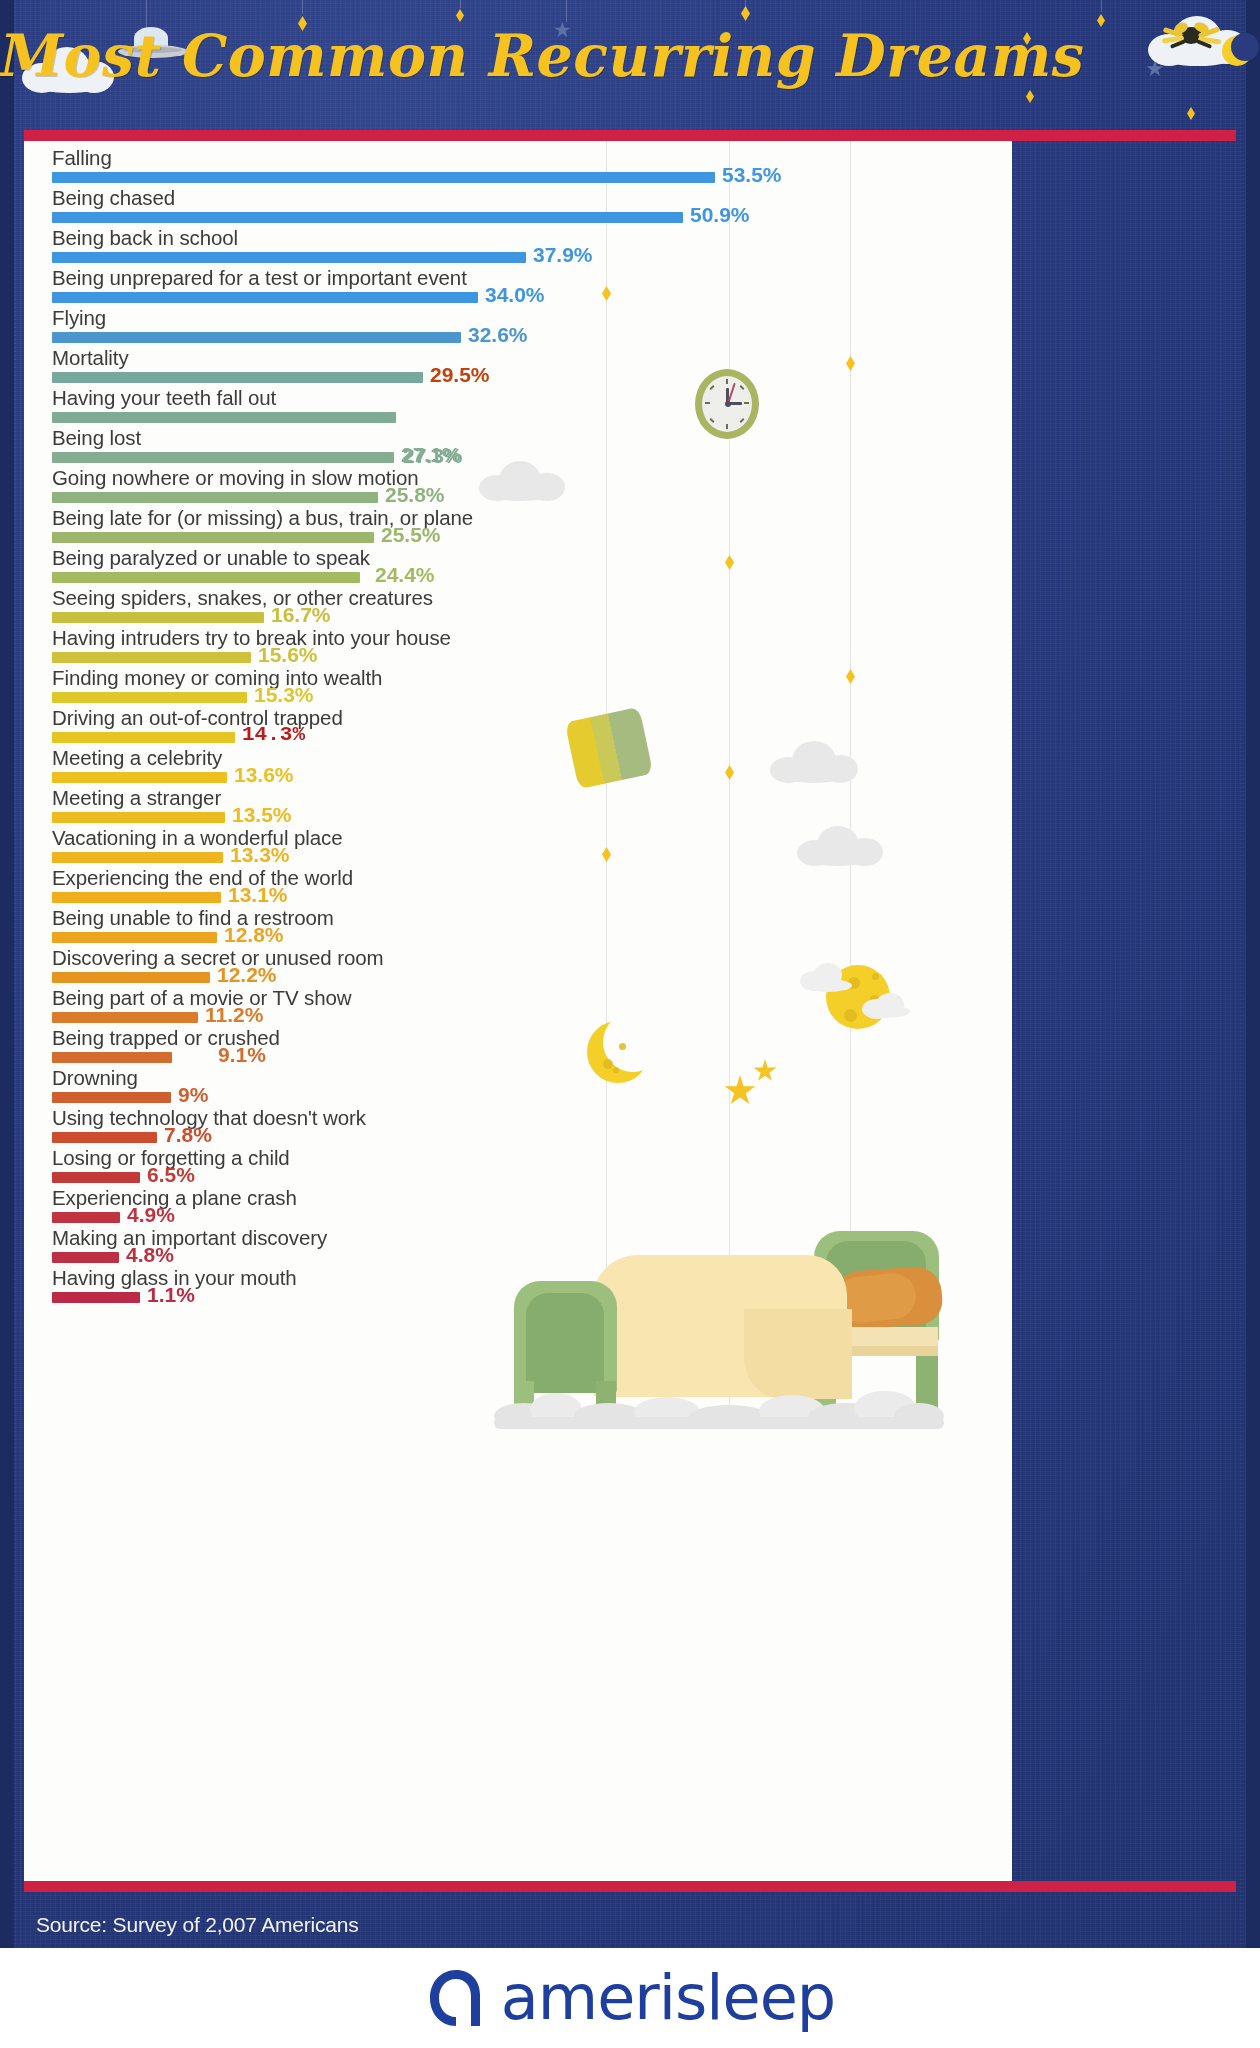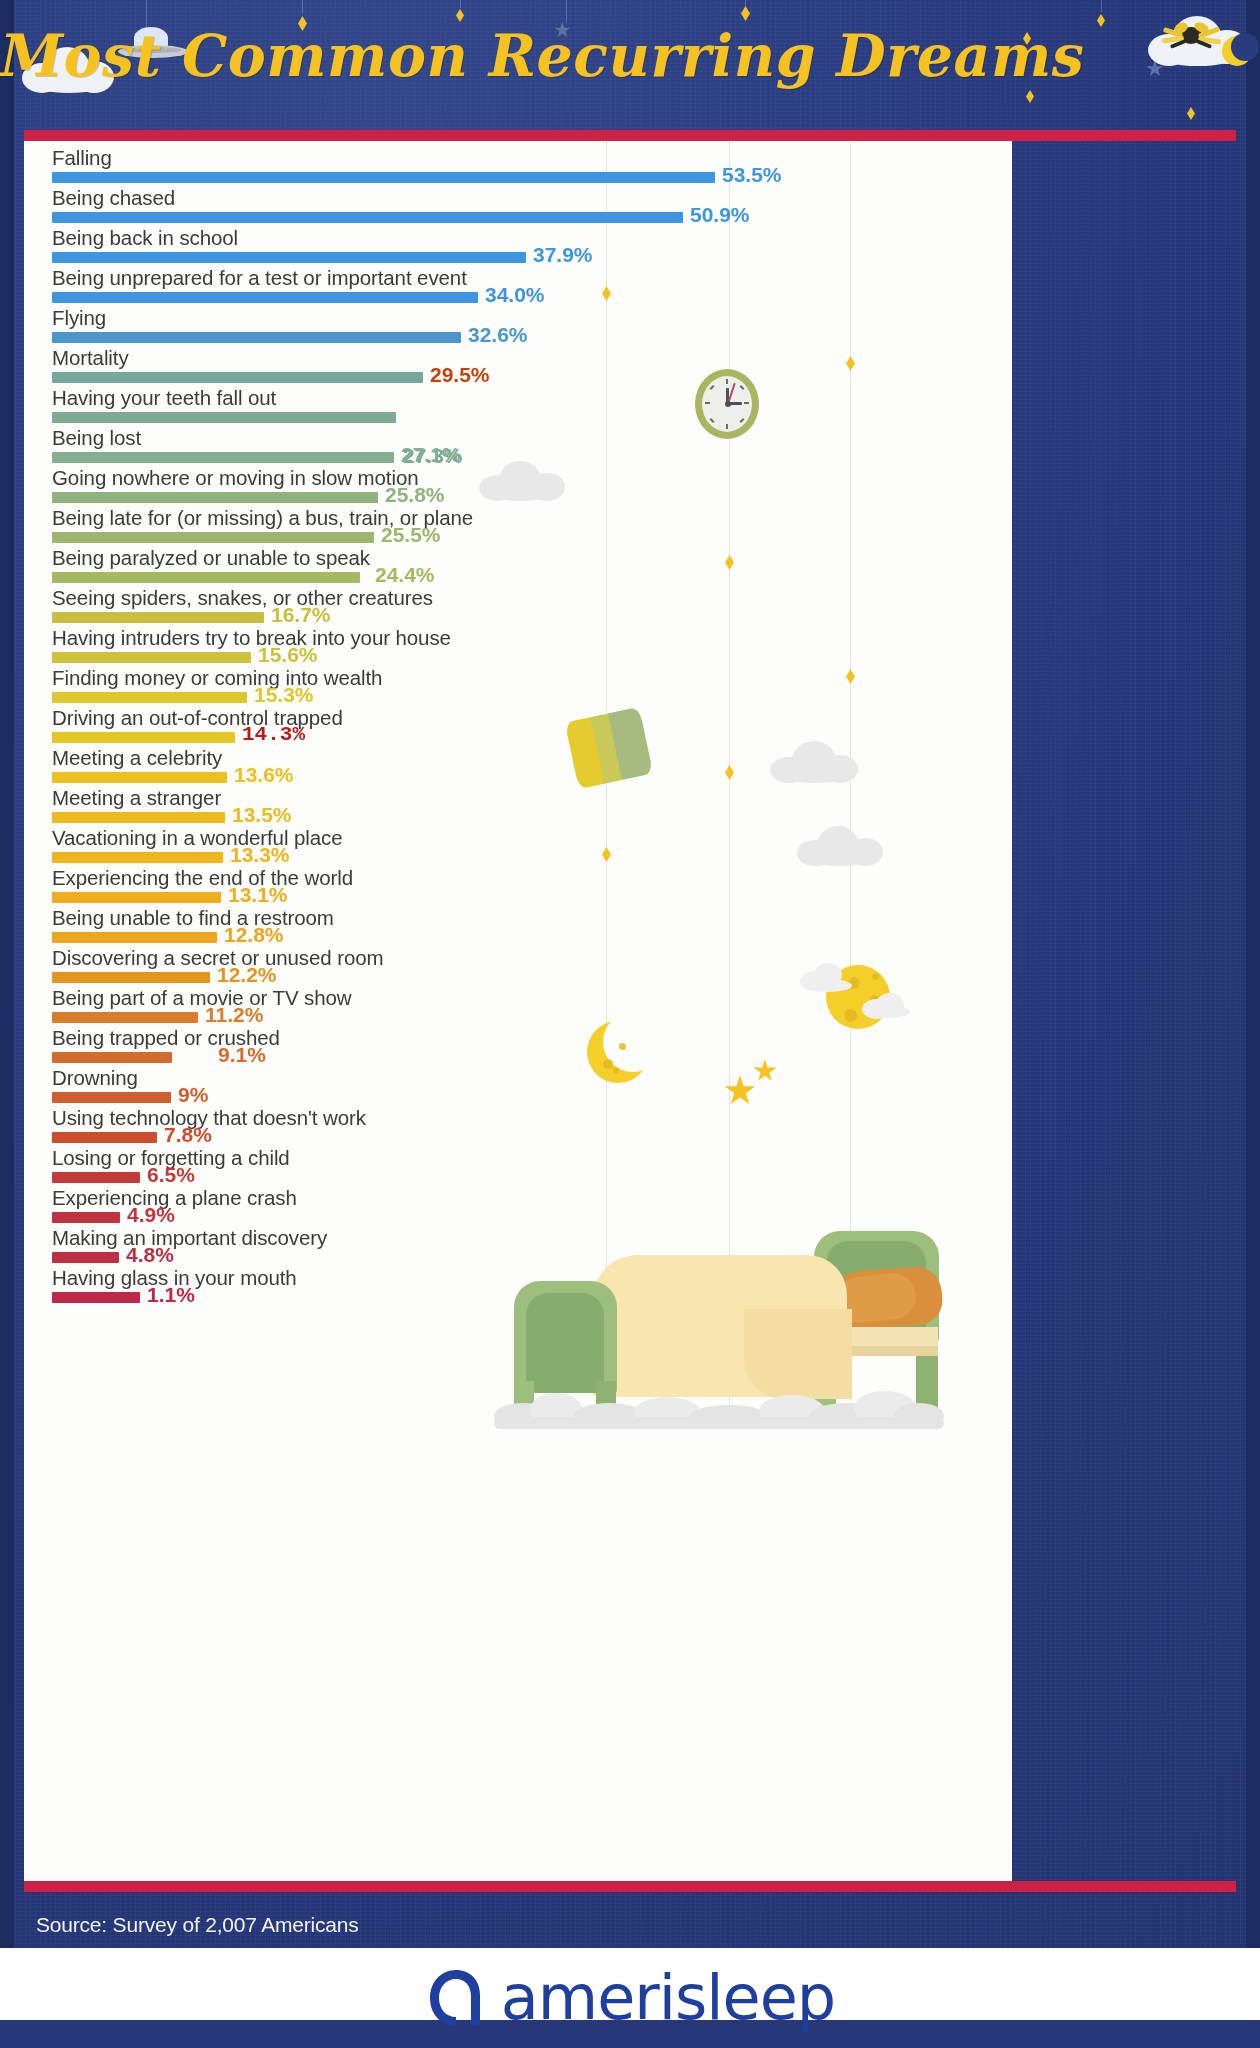--- a/index.html
+++ b/index.html
@@ -116,21 +116,21 @@
   
   .bed-part { position: absolute; }
 
   
   .red-rule-bot { position: absolute; left: 24px; top: 1881px; width: 1212px; height: 11px; background: #cf2045; }
   .source {
     position: absolute; left: 36px; top: 1913px;
     font-size: 21px; color: #f2f2f2; letter-spacing: -0.2px;
   }
   .logo-band {
-    position: absolute; left: 0; top: 1948px; width: 1260px; height: 72px;
+    position: absolute; left: 0; top: 1948px; width: 1260px; height: 100px;
     background: #ffffff;
   }
   .logo-wrap {
     position: absolute; left: 0; top: 0; width: 1260px; height: 100px;
     display: flex; align-items: center; justify-content: center; gap: 14px;
   }
   .logo-mark {
     width: 62px; height: 62px; position: relative;
   }
   .logo-text {

